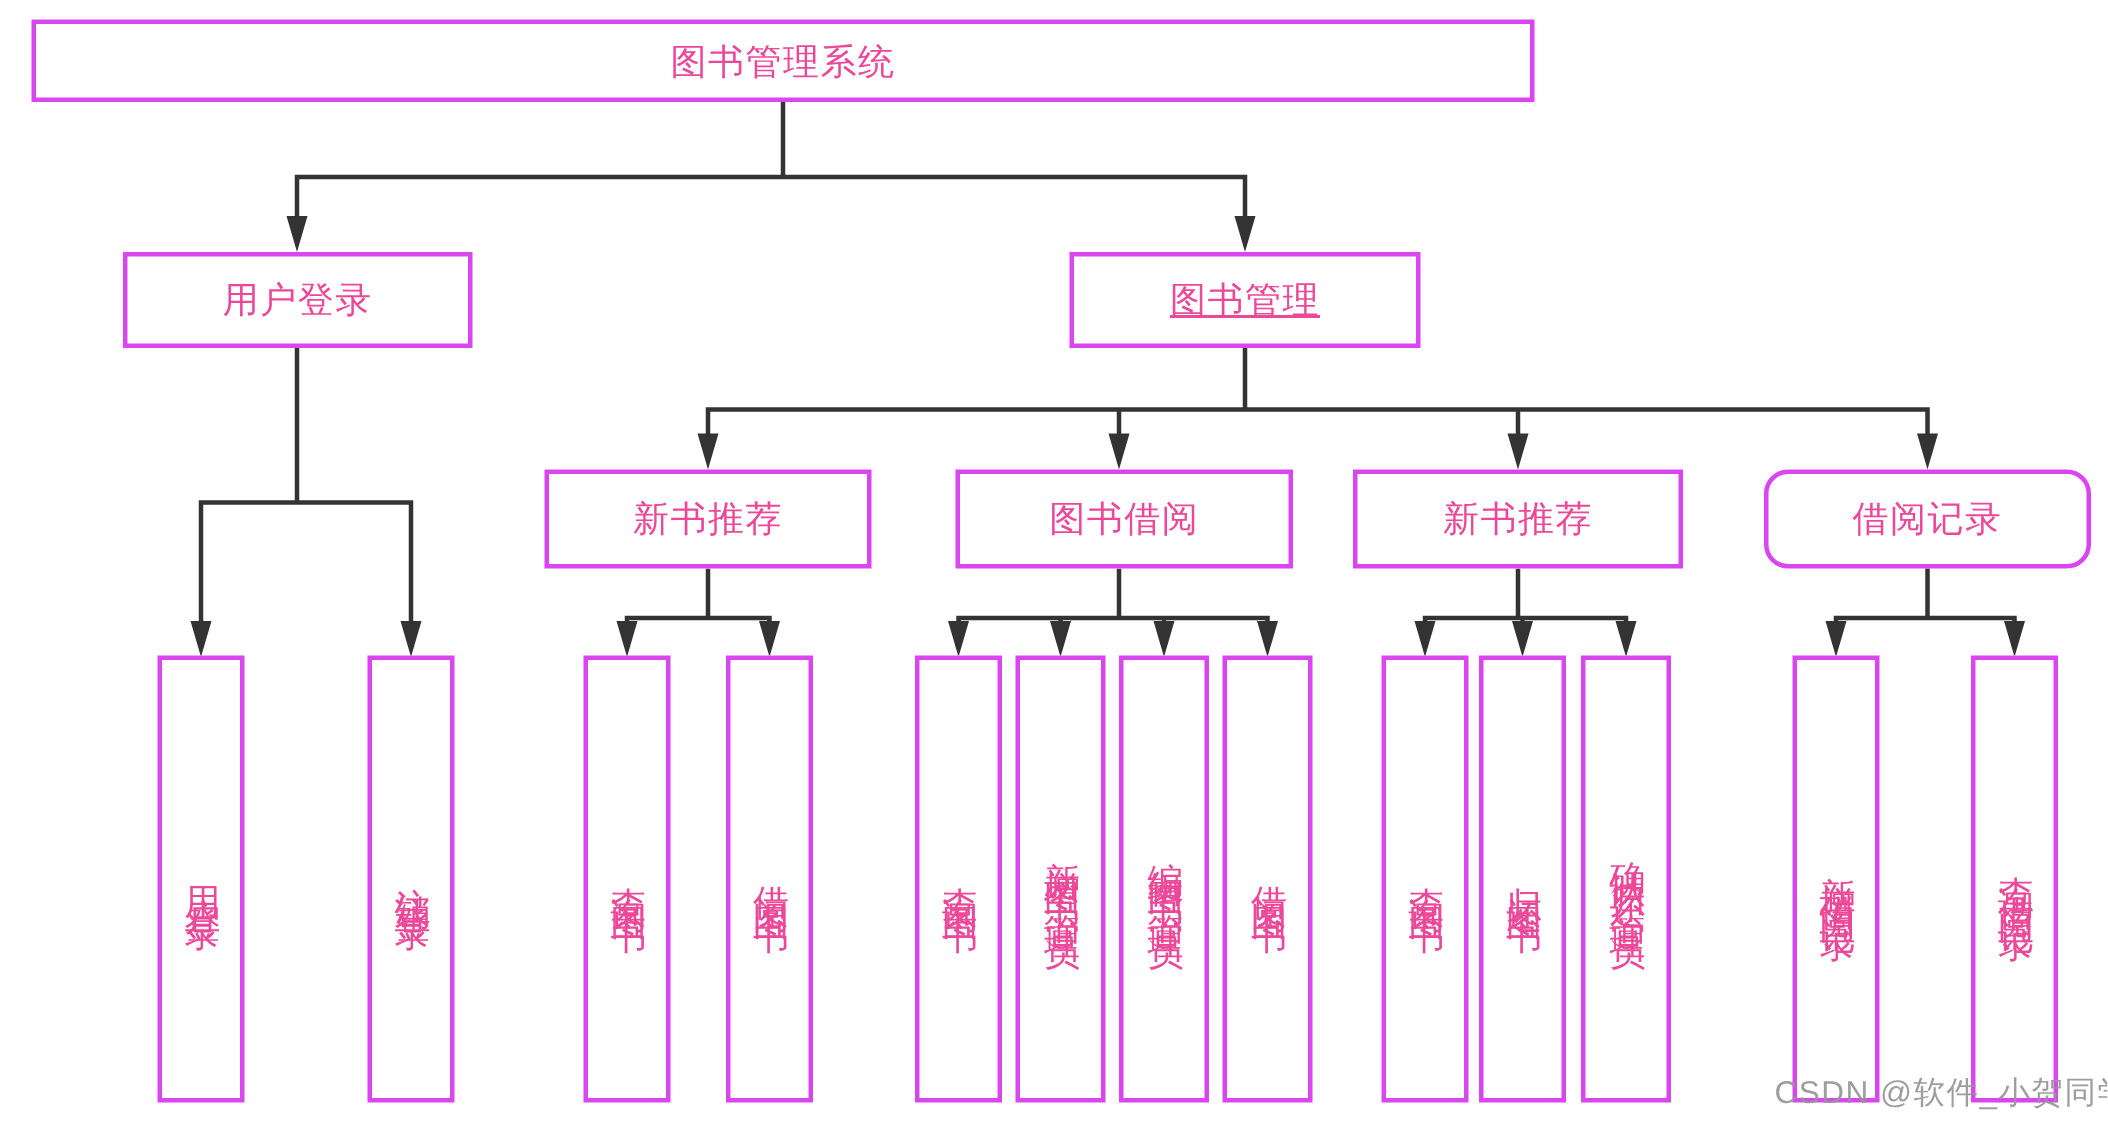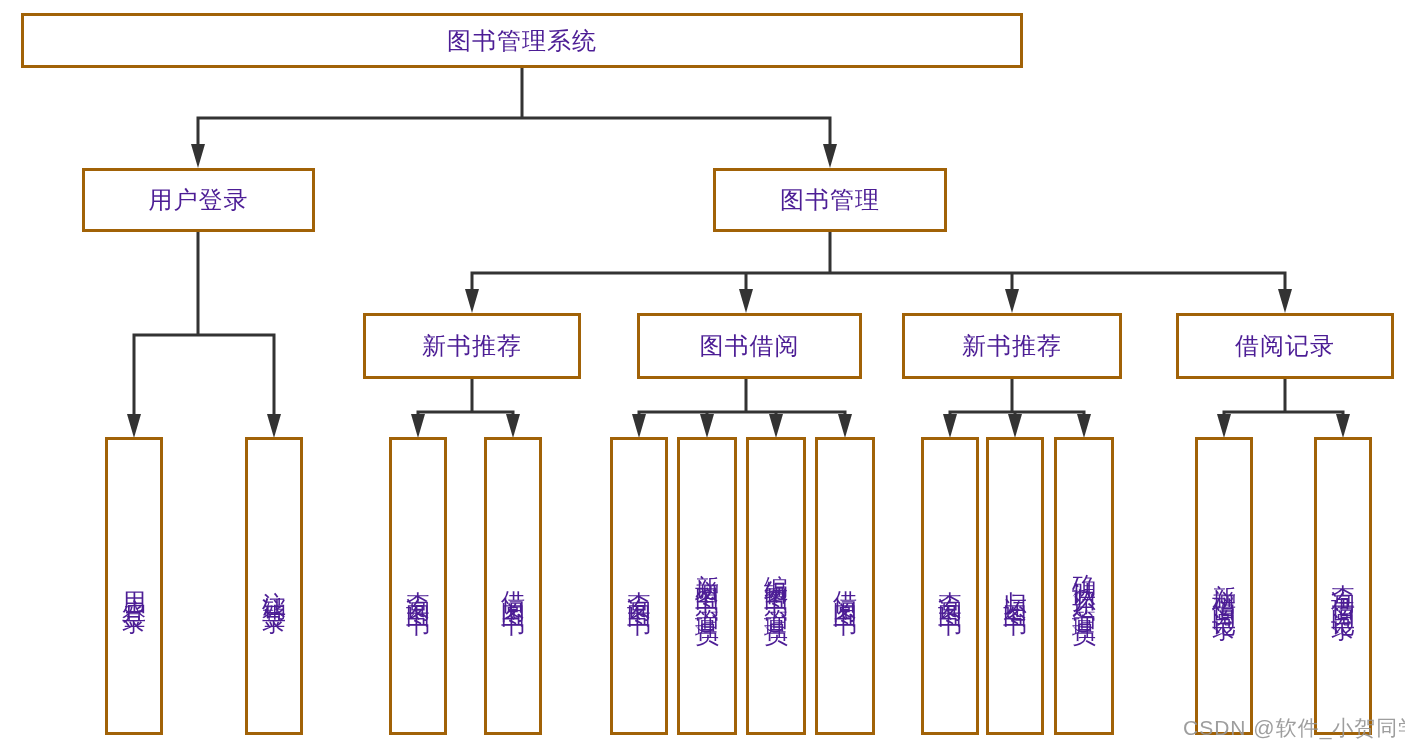--- a/index.html
+++ b/index.html
@@ -13,26 +13,26 @@
   }
   #connectors {
     position: absolute;
     left: 0; top: 0;
     width: 1405px; height: 747px;
     z-index: 1;
   }
   .node {
     position: absolute;
     box-sizing: border-box;
-    border: 3px solid #a16207;
+    border: 3px solid #d946ef;
     background: #ffffff;
     display: flex;
     align-items: center;
     justify-content: center;
-    color: #4c1d95;
+    color: #ec4899;
     z-index: 2;
   }
   .hbox { font-size: 24px; letter-spacing: 1px; }
   .leaf  { font-size: 24px; }
   .leaf > span {
     display: block;
     writing-mode: vertical-rl;
     text-orientation: mixed;
     letter-spacing: 7px;
     line-height: 1;
@@ -93,26 +93,26 @@
       <polygon points="1008,414 1022,414 1015,438"></polygon>
       <polygon points="1077,414 1091,414 1084,438"></polygon>
       <polygon points="1217,414 1231,414 1224,438"></polygon>
       <polygon points="1336,414 1350,414 1343,438"></polygon>
     </g>
   </svg>
 
   <div class="node hbox" style="left:21px; top:13px; width:1002px; height:55px;">图书管理系统</div>
 
   <div class="node hbox" style="left:82px; top:168px; width:233px; height:64px;">用户登录</div>
-  <div class="node hbox" style="left:713px; top:168px; width:234px; height:64px;">图书管理</div>
+  <div class="node hbox" style="left:713px; top:168px; width:234px; height:64px;text-decoration:underline;">图书管理</div>
 
   <div class="node hbox" style="left:363px; top:313px; width:218px; height:66px;">新书推荐</div>
   <div class="node hbox" style="left:637px; top:313px; width:225px; height:66px;">图书借阅</div>
   <div class="node hbox" style="left:902px; top:313px; width:220px; height:66px;">新书推荐</div>
-  <div class="node hbox" style="left:1176px; top:313px; width:218px; height:66px;">借阅记录</div>
+  <div class="node hbox" style="left:1176px; top:313px; width:218px; height:66px;border-radius:16px;">借阅记录</div>
 
   <div class="node leaf" style="left:105px; top:437px; width:58px; height:298px;">
     <span>用户登录</span>
   </div>
   <div class="node leaf" style="left:245px; top:437px; width:58px; height:298px;">
     <span>注销登录</span>
   </div>
 
   <div class="node leaf" style="left:389px; top:437px; width:58px; height:298px;">
     <span>查询图书</span>

